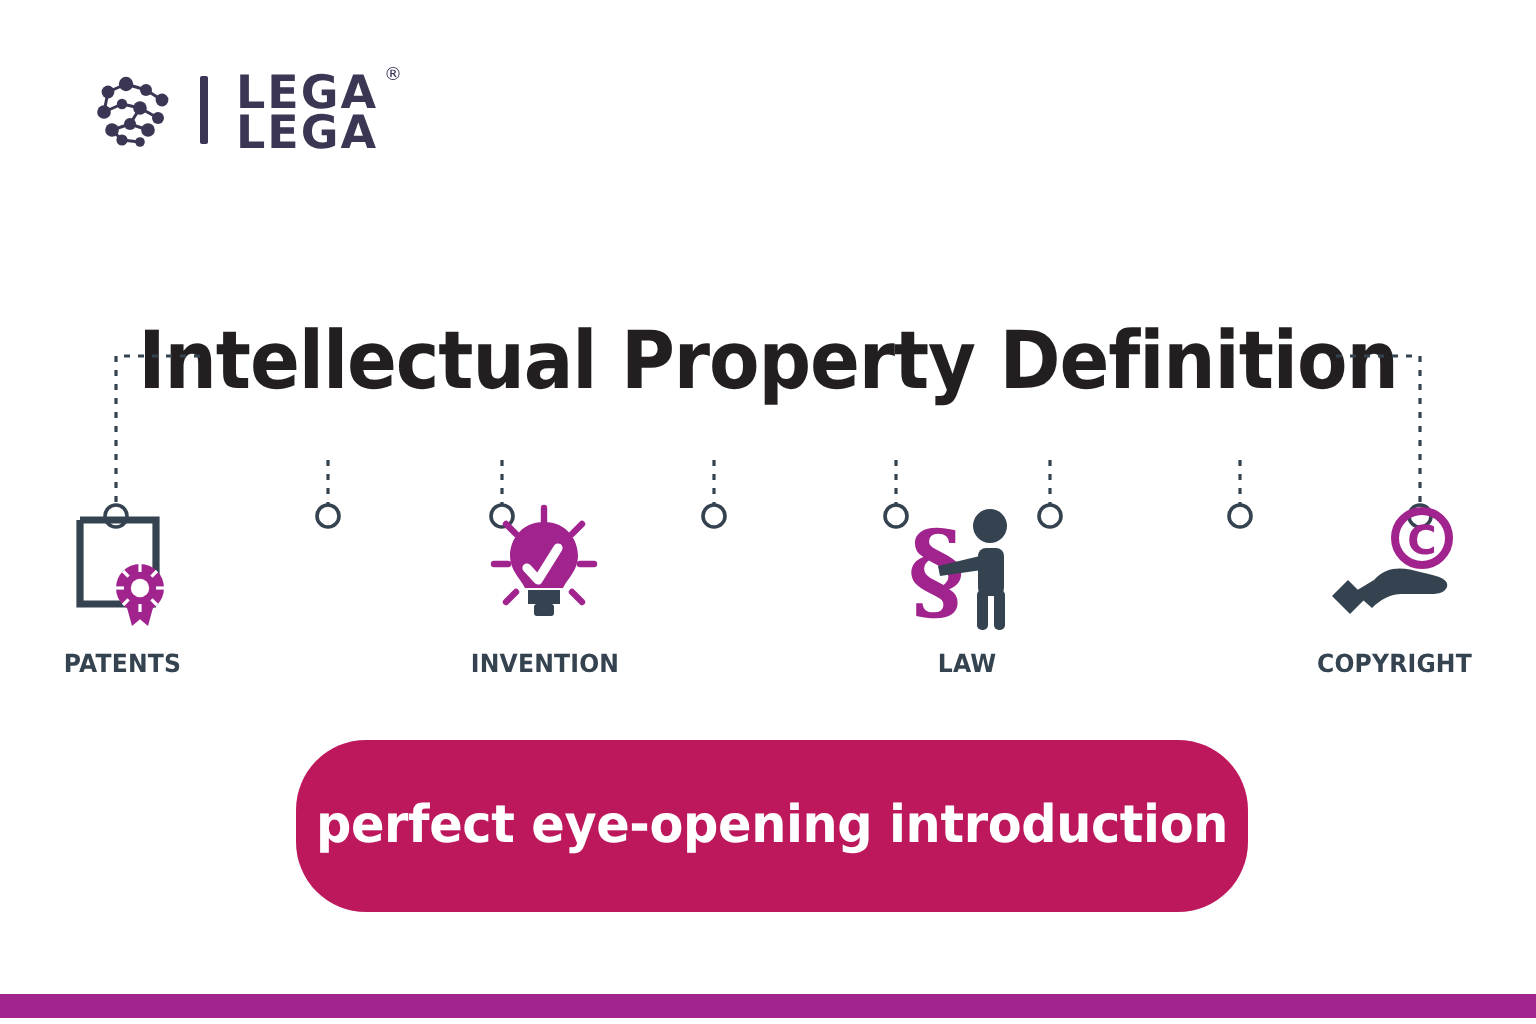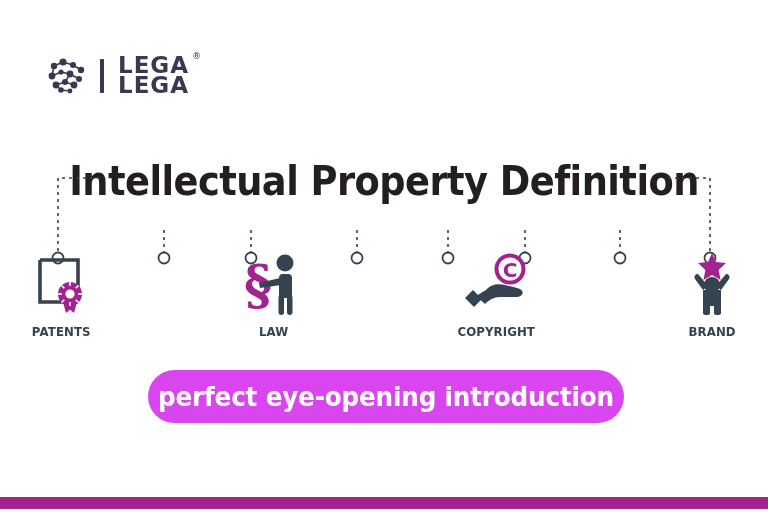--- a/index.html
+++ b/index.html
@@ -22,23 +22,22 @@
     height: 512px;
     background: #ffffff;
   }
 
   
   .logo {
     position: absolute;
     left: 48px;
     top: 38px;
     display: flex;
-    align-items: center;
+    align-items: flex-start;
     gap: 14px;
-    margin-top: 18px;
   }
   .logo-mark { width: 38px; height: 36px; display:block; }
   .logo-bar {
     width: 4px;
     height: 34px;
     background: #3b3654;
     border-radius: 1px;
   }
   .logo-words {
     display: flex;
@@ -118,22 +117,22 @@
     white-space: nowrap;
     transform: scaleX(0.94);
   }
 
   
   .cta {
     position: absolute;
     left: 148px;
     top: 370px;
     width: 476px;
-    height: 53px;
-    background: #d946ef;
+    height: 86px;
+    background: #be185d;
     border-radius: 35px;
     display: flex;
     align-items: center;
     justify-content: center;
   }
   .cta-text {
     color: #ffffff;
     font-family: "DejaVu Sans", sans-serif;
     font-weight: bold;
     font-size: 26px;
@@ -244,20 +243,40 @@
             <line x1="28.5" y1="33.5" x2="31.3" y2="36.3"></line>
             <line x1="42.7" y1="47.7" x2="45.5" y2="50.5"></line>
             <line x1="45.5" y1="33.5" x2="42.7" y2="36.3"></line>
             <line x1="31.3" y1="47.7" x2="28.5" y2="50.5"></line>
           </g>
         </svg>
       </div>
       <div class="icon-label">PATENTS</div>
     </div>
 
+    <div class="icon-cell">
+      <div class="icon-art">
+        <svg width="58" height="64" viewBox="0 0 58 64">
+          <g stroke="#a1238e" stroke-width="3.2" stroke-linecap="round">
+            <line x1="29" y1="2" x2="29" y2="9"></line>
+            <line x1="10" y1="10" x2="15" y2="15"></line>
+            <line x1="48" y1="10" x2="43" y2="15"></line>
+            <line x1="4" y1="30" x2="11" y2="30"></line>
+            <line x1="54" y1="30" x2="47" y2="30"></line>
+            <line x1="10" y1="49" x2="15" y2="44"></line>
+            <line x1="48" y1="49" x2="43" y2="44"></line>
+          </g>
+          <path d="M29 9 C17.5 9 12 18 12 26 C12 33 17 37 19.5 42 L38.5 42 C41 37 46 33 46 26 C46 18 40.5 9 29 9 Z" fill="#a1238e"></path>
+          <path d="M20.5 32 l5.5 6 10 -16" fill="none" stroke="#ffffff" stroke-width="4.6" stroke-linecap="round" stroke-linejoin="round"></path>
+          <rect x="21" y="43" width="16" height="7" fill="#34434f"></rect>
+          <rect x="24" y="50" width="10" height="6" rx="1.5" fill="#34434f"></rect>
+        </svg>
+      </div>
+      <div class="icon-label">INVENTION</div>
+    </div>
 
 
     <div class="icon-cell">
       <div class="icon-art">
         <svg width="64" height="64" viewBox="0 0 64 64">
           <text x="2" y="52" font-family="'DejaVu Serif', serif" font-size="54" font-weight="bold" fill="#a1238e">§</text>
           <circle cx="43" cy="11" r="8.5" fill="#34434f"></circle>
           <rect x="37" y="22" width="13" height="24" rx="4" fill="#34434f"></rect>
           <path d="M38 26 L17 31 L18 36 L39 33 Z" fill="#34434f"></path>
           <rect x="36.5" y="43" width="5.5" height="20" rx="2.4" fill="#34434f"></rect>
@@ -274,34 +293,20 @@
           <text x="48" y="25" text-anchor="middle" font-family="'DejaVu Sans', sans-serif" font-size="20" font-weight="bold" fill="#a1238e">C</text>
           <path d="M24 38 C31 30 40 32 47 34 C53 35.6 58 36 60 38.8 C62 41.6 59 45 54 45 L38 45
                    C32 45 27 48 23 52 L14 44 Z" fill="#34434f"></path>
           <path d="M3 46 L11 38 L20 47 L12 55 Z" fill="#34434f"></path>
         </svg>
       </div>
       <div class="icon-label">COPYRIGHT</div>
     </div>
 
 
-    <div class="icon-cell">
-      <div class="icon-art">
-        <svg width="52" height="64" viewBox="0 0 52 64">
-          <polygon points="26,1 30,10 40,11 32.6,18 34.6,28 26,23 17.4,28 19.4,18 12,11 22,10" fill="#a1238e"></polygon>
-          <circle cx="26" cy="33" r="8" fill="#34434f"></circle>
-          <path d="M12 22 C9 22 7.6 24.6 9 27 L17 38 L22 34 Z" fill="#34434f"></path>
-          <path d="M40 22 C43 22 44.4 24.6 43 27 L35 38 L30 34 Z" fill="#34434f"></path>
-          <rect x="17" y="38" width="18" height="16" fill="#34434f"></rect>
-          <rect x="17" y="52" width="7" height="11" rx="2" fill="#34434f"></rect>
-          <rect x="28" y="52" width="7" height="11" rx="2" fill="#34434f"></rect>
-        </svg>
-      </div>
-      <div class="icon-label">BRAND</div>
-    </div>
 
   </div>
 
   <div class="cta">
     <span class="cta-text">perfect eye-opening introduction</span>
   </div>
 
   <div class="bottom-bar"></div>
 
 </div>

